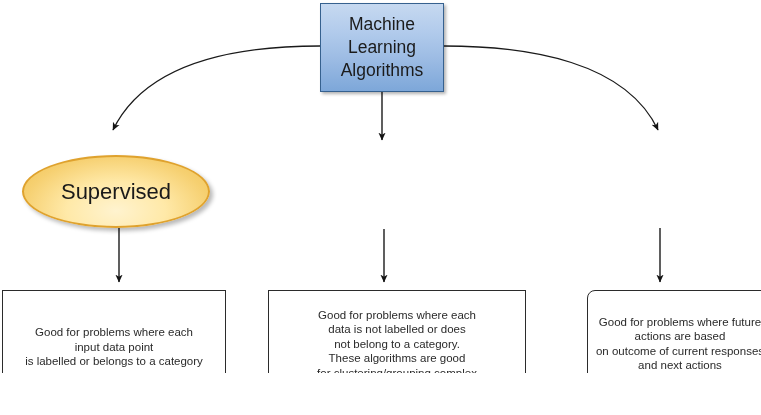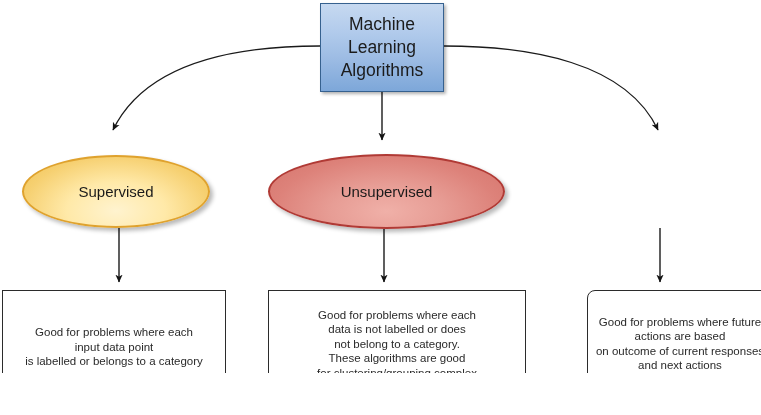--- a/index.html
+++ b/index.html
@@ -58,21 +58,21 @@
     box-sizing: border-box;
     border-radius: 50%;
     display: flex;
     align-items: center;
     justify-content: center;
     box-shadow: 3px 3px 4px rgba(0,0,0,0.28);
     z-index: 3;
   }
   .ellipse .node-text {
     color: #1a1a1a;
-    font-size: 15px;
+    font-size: 22px;
     line-height: 20px;
     text-align: center;
   }
   .ellipse-supervised {
     left: 22px;
     top: 155px;
     width: 188px;
     height: 73px;
     border: 2px solid #dfa22e;
     background: radial-gradient(ellipse at 50% 78%, #fff3cf 0%, #ffe9a8 38%, #f6d071 72%, #efc252 100%);
@@ -142,23 +142,20 @@
   <div class="root-node">
     <span class="node-text">Machine
 Learning
 Algorithms</span>
   </div>
 
   <div class="ellipse ellipse-supervised">
     <span class="node-text">Supervised</span>
   </div>
 
-  <div class="ellipse ellipse-unsupervised">
-    <span class="node-text">Unsupervised</span>
-  </div>
 
 
   <div class="desc-box desc-supervised">
     <span class="node-text">Good for problems where each
 input data point
 is labelled or belongs to a category</span>
   </div>
 
   <div class="desc-box desc-unsupervised">
     <span class="node-text">Good for problems where each

